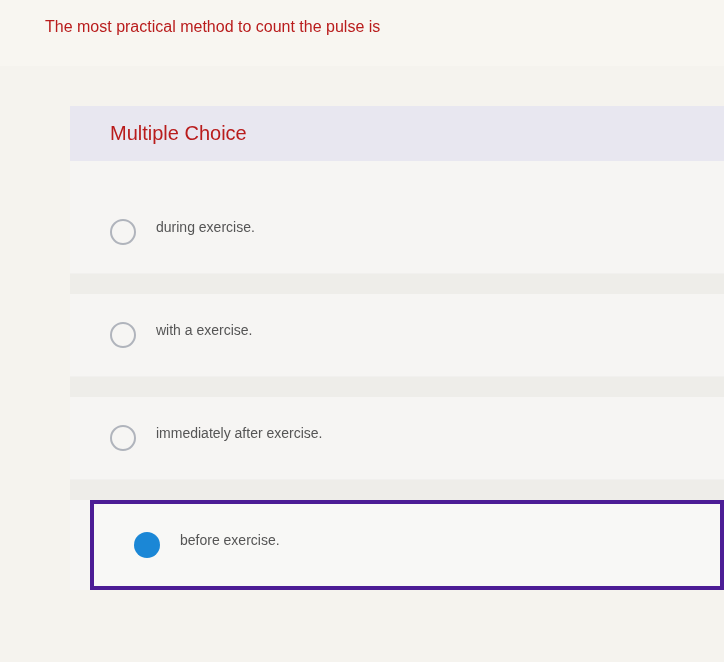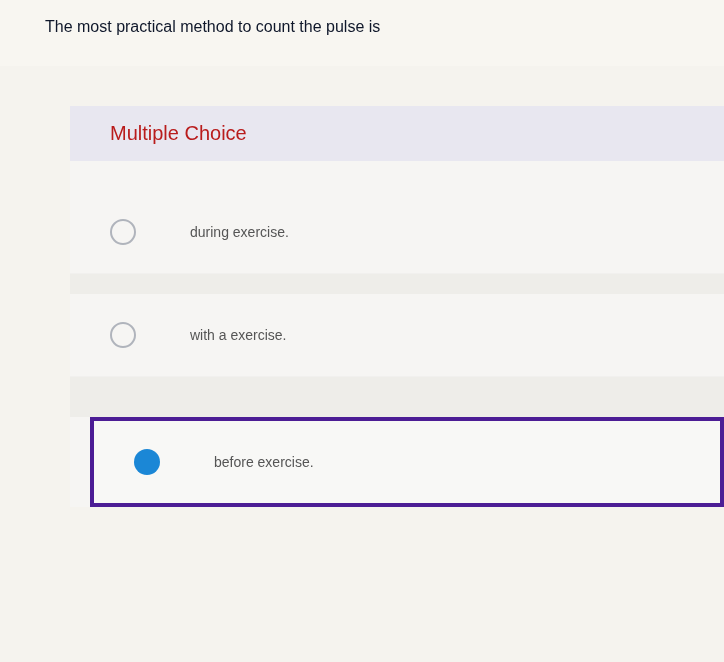--- a/index.html
+++ b/index.html
@@ -9,43 +9,42 @@
     }
     body {
       font-family: Arial, Helvetica, sans-serif;
       background: #f5f3ee;
       width: 724px;
       height: 662px;
       overflow: hidden;
     }
     .question-area {
       padding: 18px 45px 30px 45px;
-      color: #0f172a;
+      color: #b91c1c;
       font-size: 16px;
       background: #f8f6f1;
     }
     .mc-container {
       margin-top: 40px;
       margin-left: 70px;
     }
     .mc-header {
       background: #e8e7f0;
       padding: 16px 40px;
       color: #b91c1c;
       font-size: 20px;
     }
     .options-area {
       background: #f6f5f3;
       padding: 30px 0 0 0;
     }
     .option-row {
       display: flex;
-      align-items: center;
       padding: 28px 40px;
-      gap: 54px;
+      gap: 20px;
       border-bottom: 1px solid rgba(0,0,0,0.02);
     }
     .option-row.selected {
       border: 4px solid #4c1d95;
       background: #f8f8f6;
       margin-left: 20px;
     }
     .radio-circle {
       width: 26px;
       height: 26px;
@@ -92,20 +91,24 @@
 
     <div class="spacer"></div>
 
     <div class="option-row">
       <div class="radio-circle"></div>
       <span class="option-label">with a exercise.</span>
     </div>
 
     <div class="spacer"></div>
 
+    <div class="option-row">
+      <div class="radio-circle"></div>
+      <span class="option-label">immediately after exercise.</span>
+    </div>
 
     <div class="spacer"></div>
 
     <div class="option-row selected">
       <div class="radio-circle filled"></div>
       <span class="option-label">before exercise.</span>
     </div>
 
   </div>
 </div>

